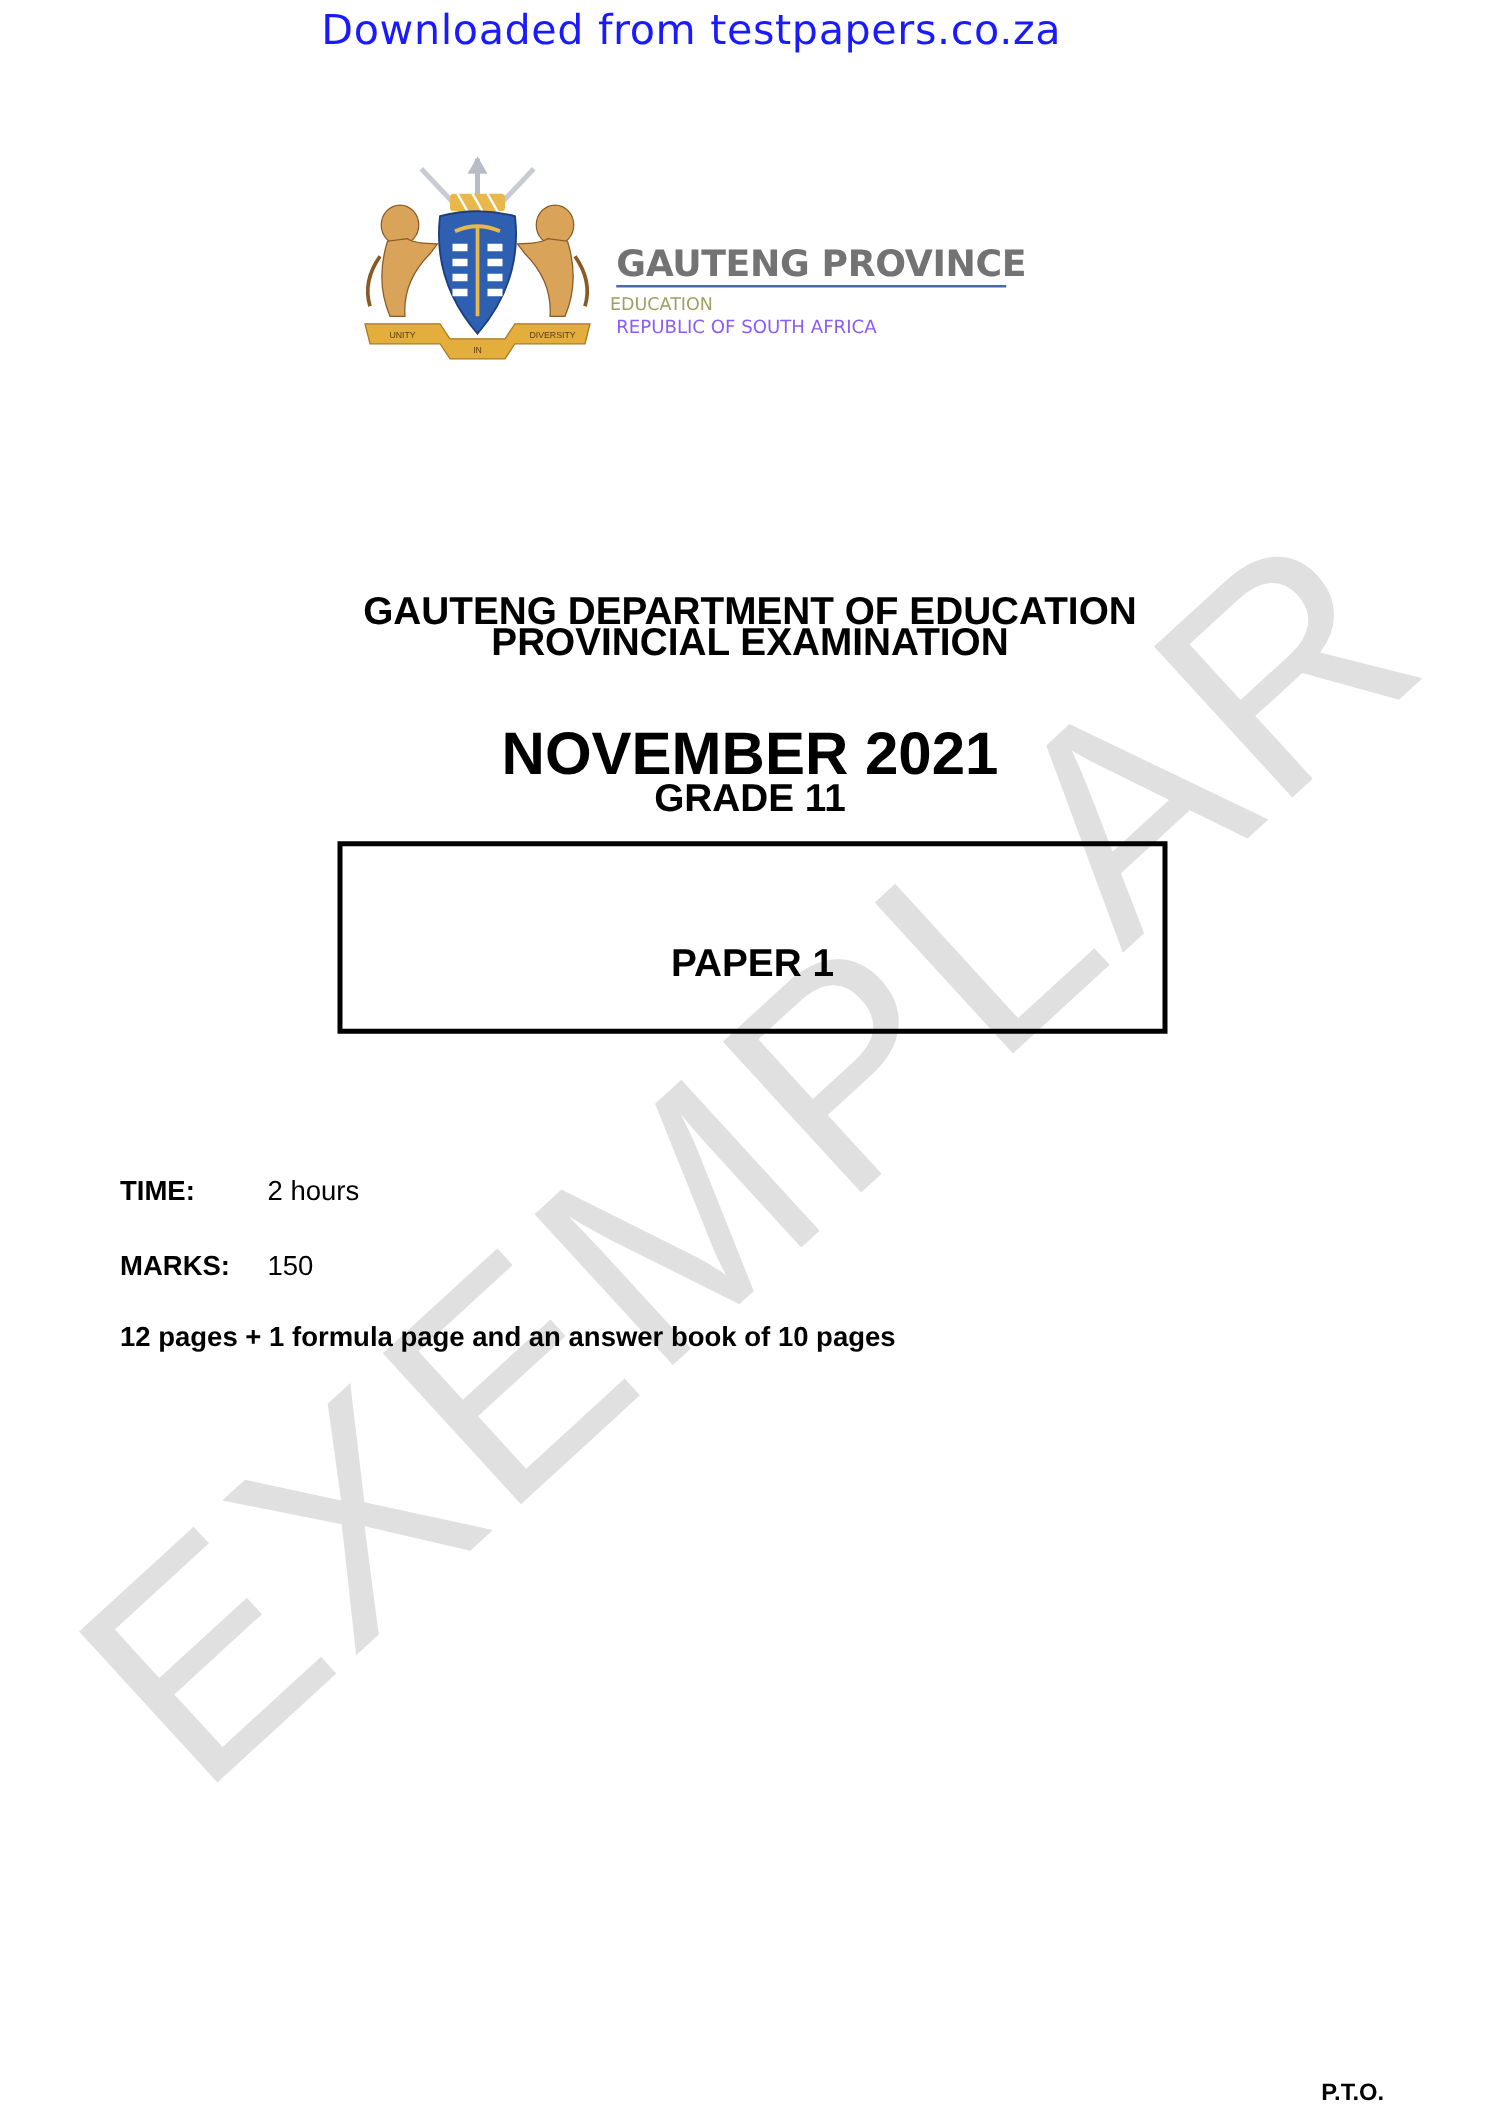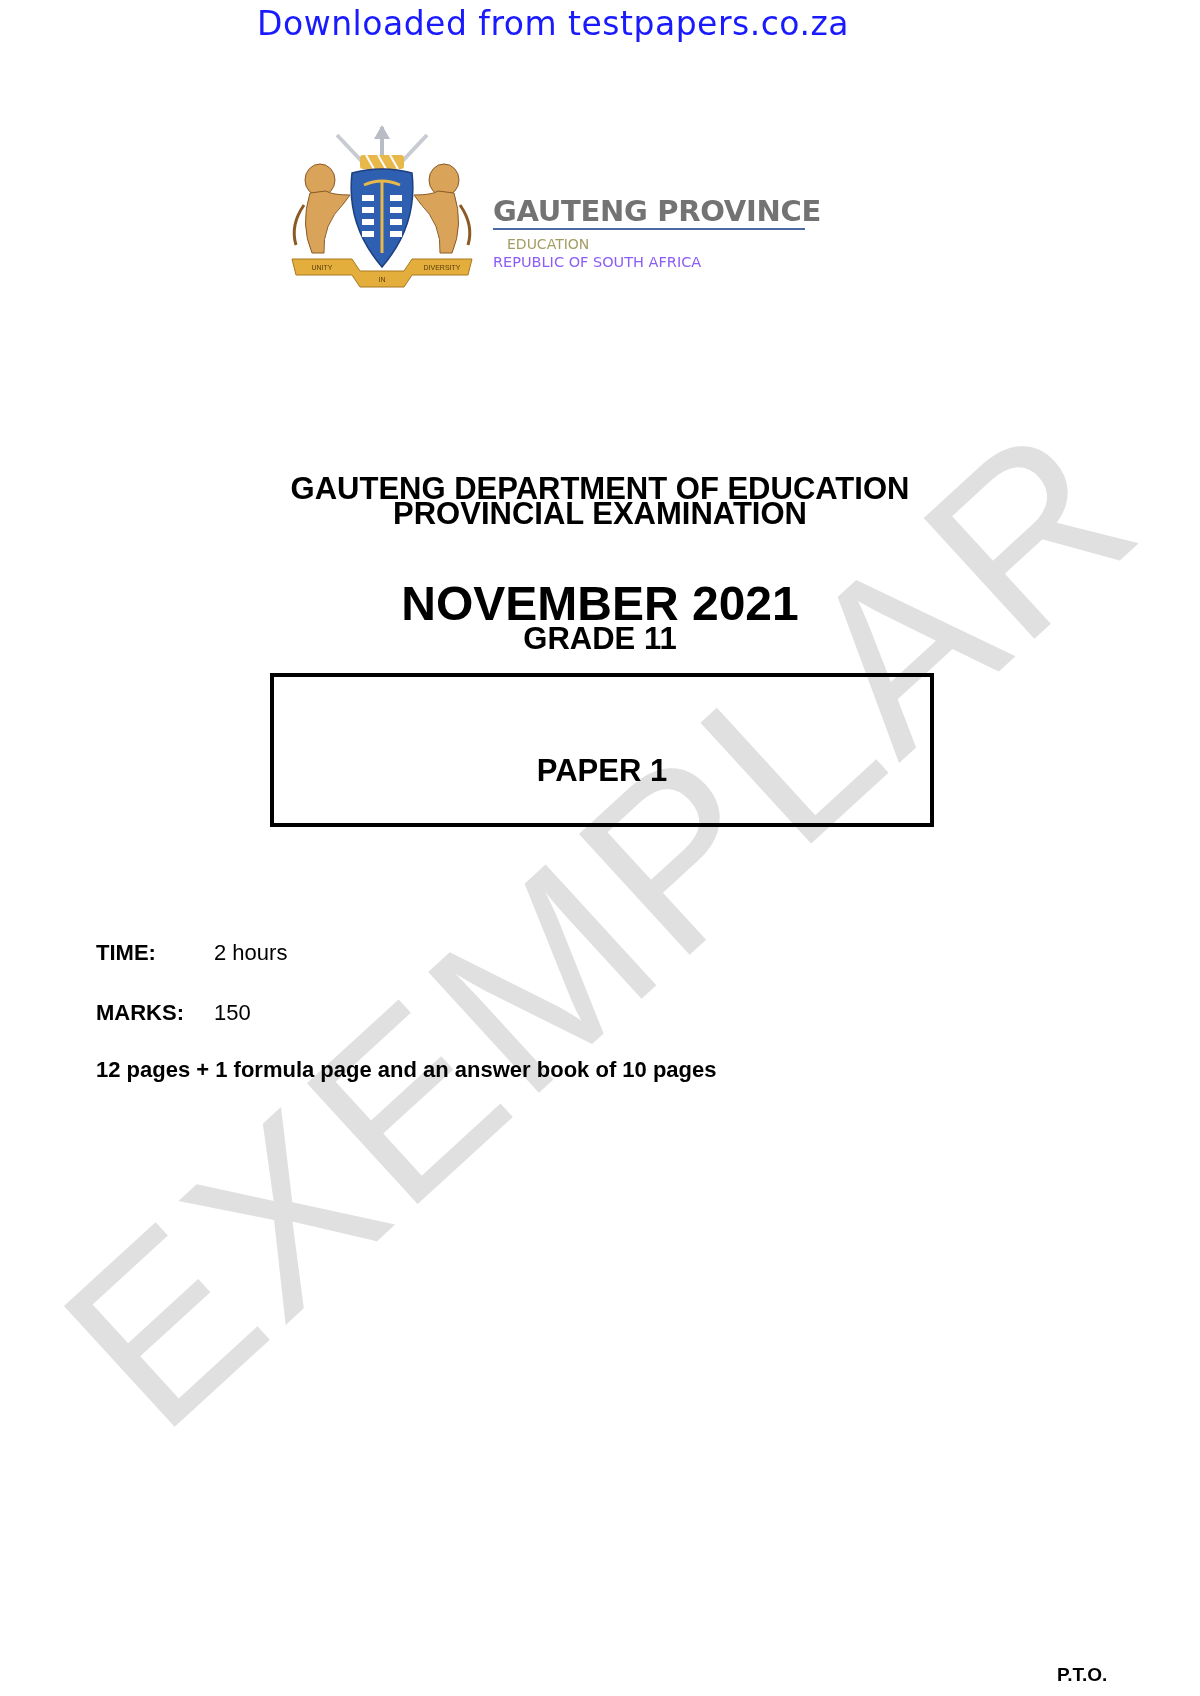--- a/index.html
+++ b/index.html
@@ -5,21 +5,21 @@
     html, body { margin: 0; padding: 0; background: #ffffff; }
     body { width: 1200px; height: 1696px; position: relative; overflow: hidden; font-family: "Liberation Sans", sans-serif; color: #000; }
     .abs { position: absolute; }
     .source-banner { left: 0; width: 1106px; top: 4px; text-align: center; color: #1a1aff; font-family: "DejaVu Sans", sans-serif; font-size: 33px; letter-spacing: 0.5px; }
     .watermark { left: 0; top: 0; width: 1200px; height: 1696px; pointer-events: none; z-index: 0; }
     .watermark span { position: absolute; left: 600px; top: 925px; transform: translate(-50%, -50%) rotate(-42.5deg); font-family: "Liberation Sans", sans-serif; font-size: 238px; color: #e0e0e0; white-space: nowrap; letter-spacing: 6px; font-weight: normal; }
     .content { z-index: 1; }
     .logo { left: 262px; top: 120px; width: 600px; height: 180px; }
     .logo-title { position: absolute; left: 231px; top: 74px; font-family: "DejaVu Sans", sans-serif; font-weight: bold; font-size: 29px; color: #737373; letter-spacing: -0.3px; }
     .logo-rule { position: absolute; left: 231px; top: 108px; width: 312px; height: 2px; background: #4a6aa8; }
-    .logo-sub1 { position: absolute; left: 245px; top: 116px; font-family: "DejaVu Sans", sans-serif; font-size: 14px; color: #a39d62; }
+    .logo-sub1 { position: absolute; left: 226px; top: 116px; font-family: "DejaVu Sans", sans-serif; font-size: 14px; color: #a39d62; }
     .logo-sub2 { position: absolute; left: 231px; top: 134px; font-family: "DejaVu Sans", sans-serif; font-size: 14.5px; color: #8b5cf6; }
     .heading { left: 0; width: 1200px; text-align: center; font-weight: bold; }
     .h1 { top: 438px; font-size: 31px; margin-top: 33px; }
     .h2 { top: 496px; font-size: 31px; }
     .h3 { top: 576px; font-size: 48px; }
     .h4 { top: 621px; font-size: 31px; }
     .subject-box { left: 270px; top: 673px; width: 656px; height: 146px; border: 4px solid #000; box-sizing: content-box; }
     .subject-line { position: absolute; left: 0; width: 100%; text-align: center; font-weight: bold; font-size: 31px; }
     .sl1 { top: 38px; }
     .sl2 { top: 76px; text-align: center; }

